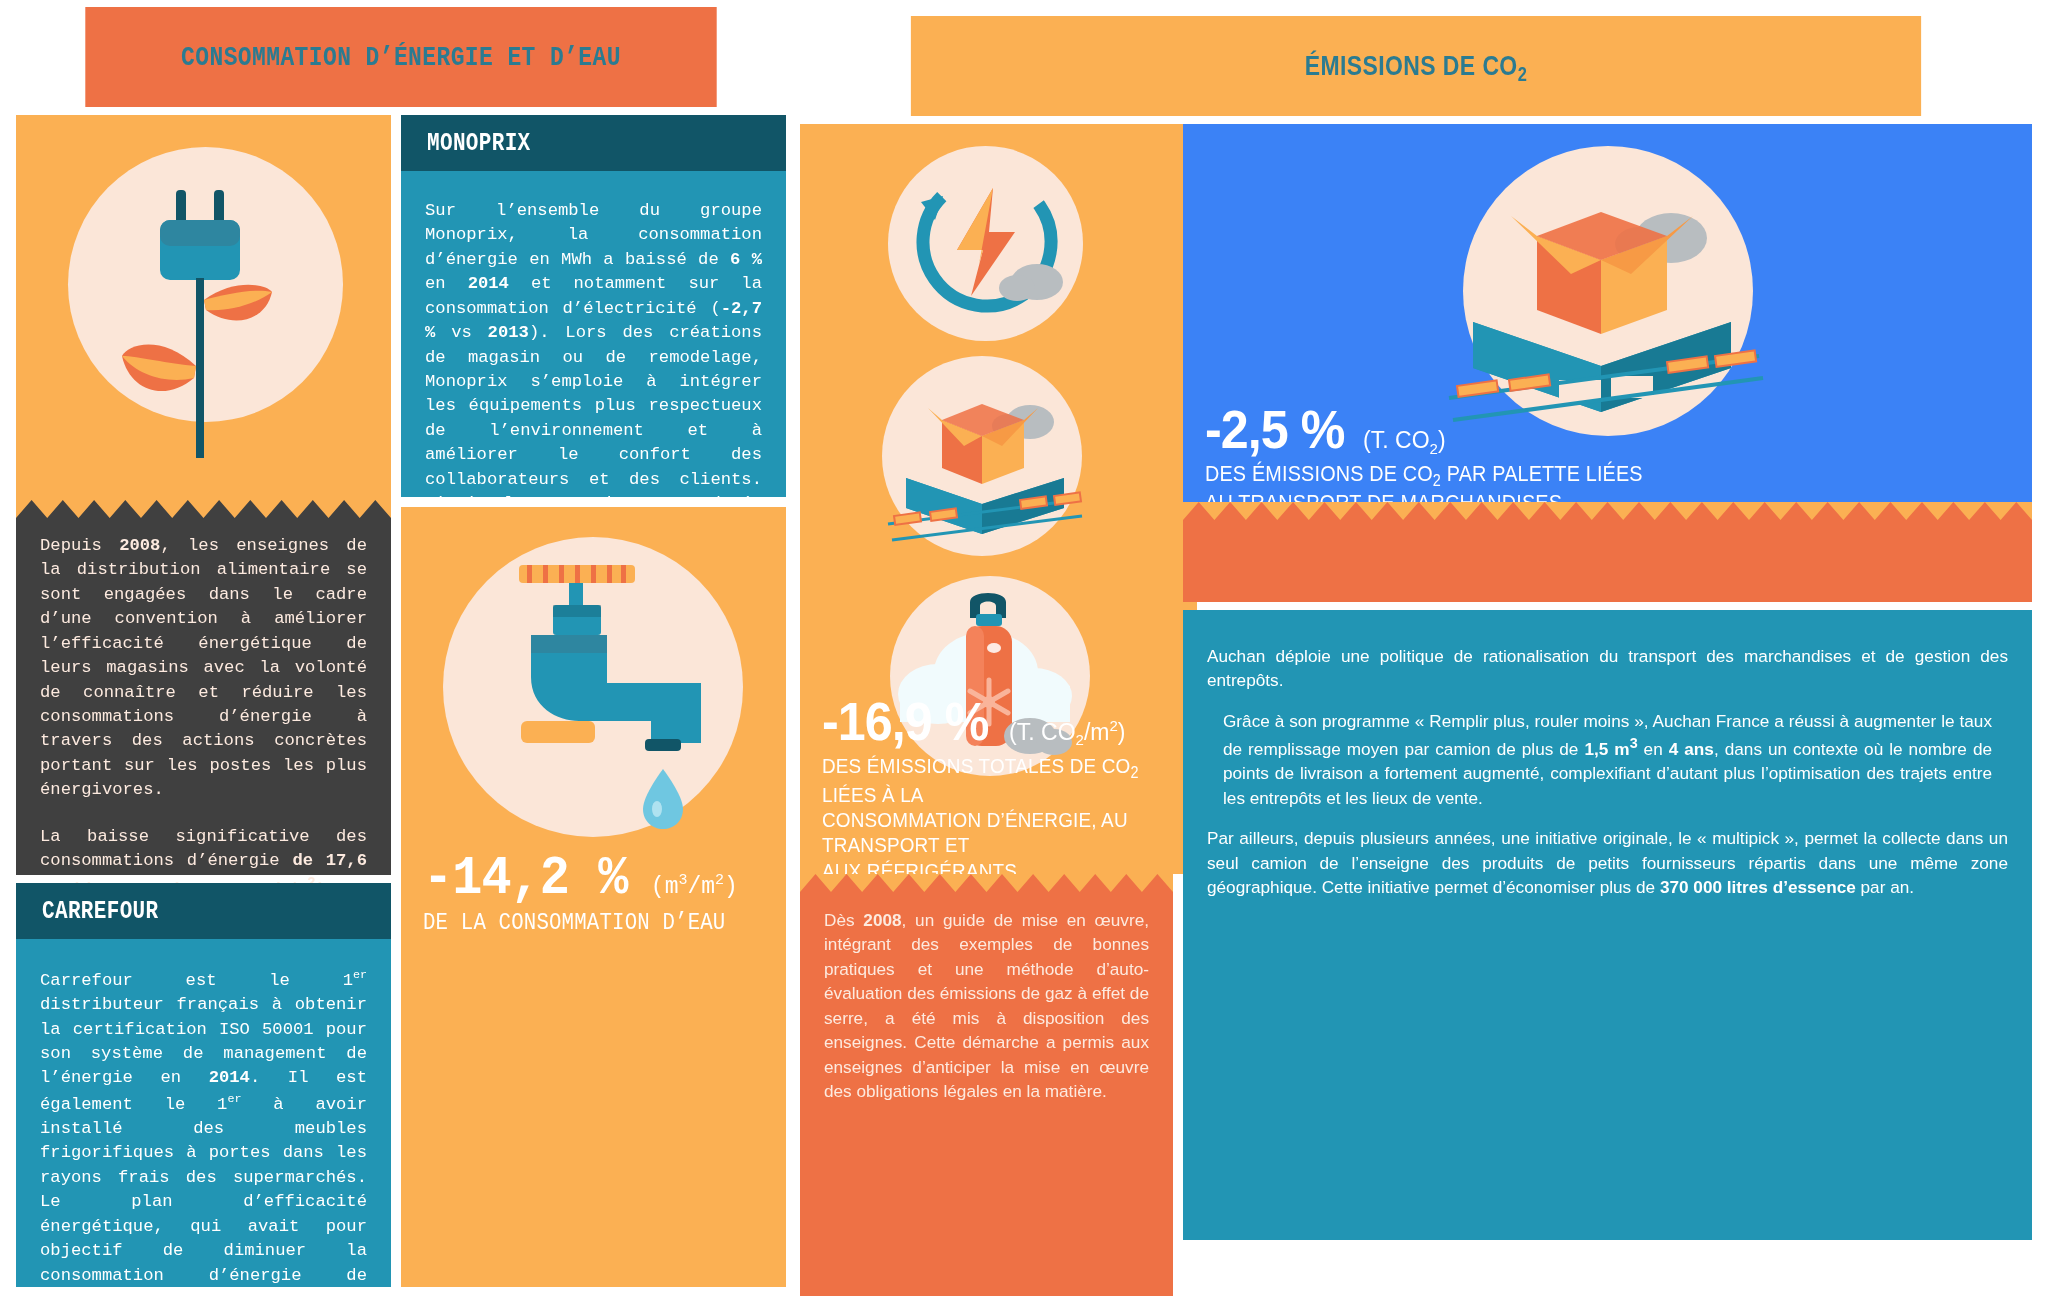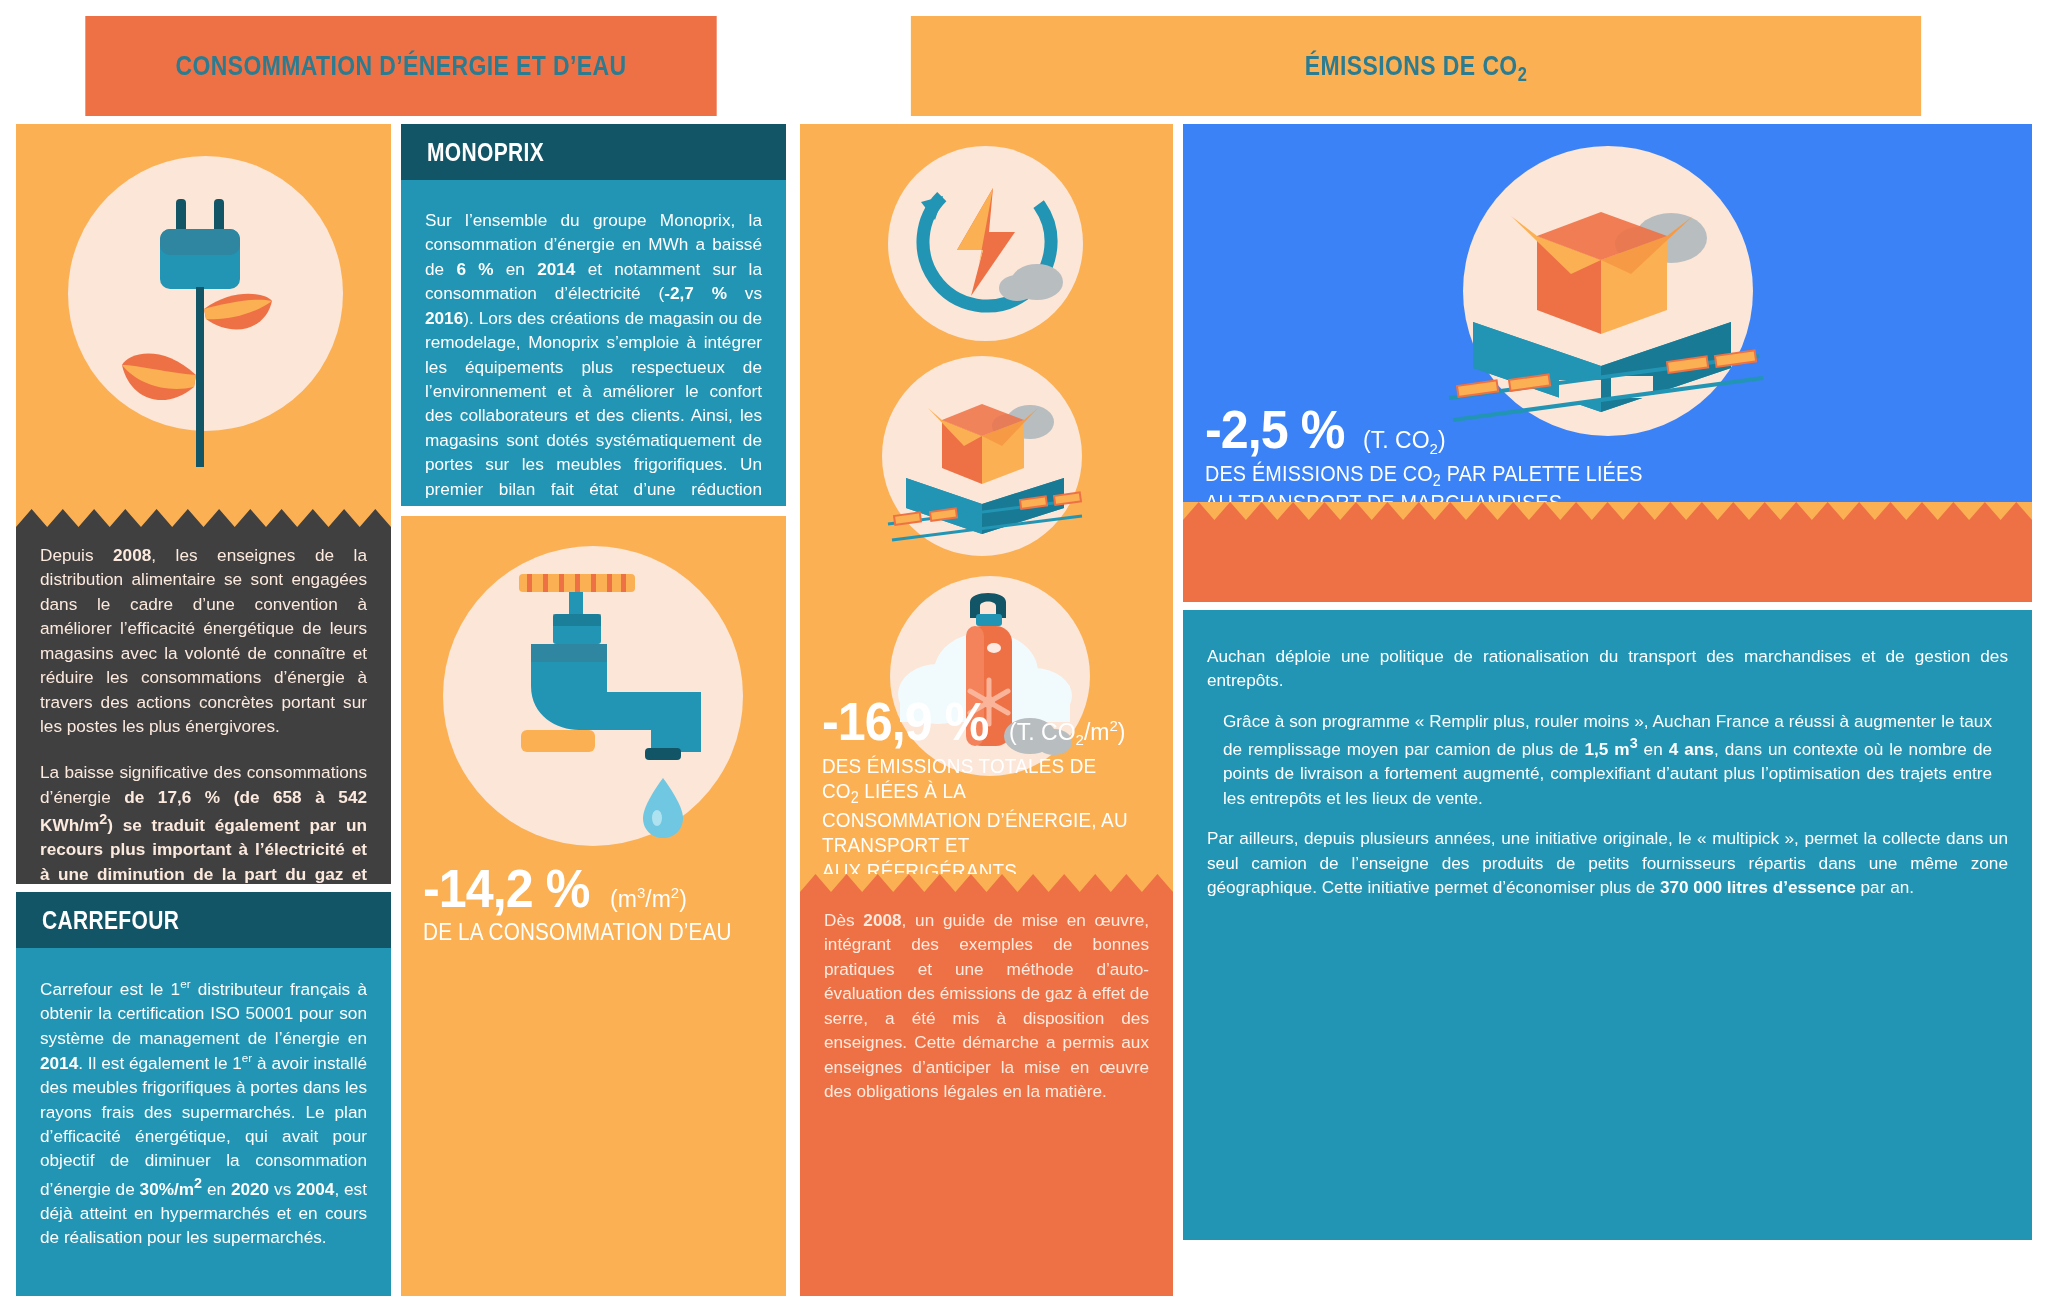--- a/index.html
+++ b/index.html
@@ -54,21 +54,21 @@
 
   .zig{position:absolute;left:0;width:100%;height:18px;}
 
   sup.ord{font-size:.68em;vertical-align:super;}
 </style>
 </head>
 <body>
 
 <div class="page">
 
-  <div class="panel" style="left:16px;top:16px;width:914px;height:1280px;">
+  <div class="panel" style="left:16px;top:7px;width:914px;height:1280px;font-family:Liberation Mono, monospace;">
 
     <div class="band-title" style="position:absolute;left:0;top:0;width:770px;height:100px;background:#ee7145;">
       <span>CONSOMMATION D’ÉNERGIE ET D’EAU</span>
     </div>
 
     <div class="panel" style="left:0;top:108px;width:375px;height:1172px;">
 
       <div class="illu-wrap" style="position:absolute;left:0;top:0;width:375px;height:385px;background:#fbb053;">
         <div class="circle" style="left:52px;top:32px;width:275px;height:275px;"></div>
 
@@ -124,21 +124,21 @@
 
     <div class="panel" style="left:385px;top:108px;width:385px;height:1172px;">
 
       <div style="position:absolute;left:0;top:0;width:385px;height:382px;">
         <div class="boxhead" style="height:56px;">
           <span>MONOPRIX</span>
         </div>
         <div class="teal-body" style="height:326px;">
           <p class="bodytxt" style="margin:0;padding:28px 24px 0 24px;">
             Sur l’ensemble du groupe Monoprix, la consommation d’énergie en MWh a baissé de <b>6 %</b> en
-            <b>2014</b> et notamment sur la consommation d’électricité (<b>-2,7 %</b> vs <b>2016</b>). Lors des
+            <b>2014</b> et notamment sur la consommation d’électricité (<b>-2,7 %</b> vs <b>2013</b>). Lors des
             créations de magasin ou de remodelage, Monoprix s’emploie à intégrer les équipements plus respectueux
             de l’environnement et à améliorer le confort des collaborateurs et des clients. Ainsi, les magasins
             sont dotés systématiquement de portes sur les meubles frigorifiques. Un premier bilan fait état d’une
             réduction d’environ <b>20 %</b> de la consommation d’énergie mais aussi d’une hausse de <b>6°C</b> de
             la température ambiante. Près de <b>35 magasins</b> en sont dotés à fin <b>2014</b>.
           </p>
         </div>
       </div>
 
       <div class="illu-wrap" style="position:absolute;left:0;top:392px;width:385px;height:780px;background:#fbb053;">
@@ -178,21 +178,21 @@
   </div>
 
   <div class="panel" style="left:800px;top:16px;width:1232px;height:1280px;">
 
     <div class="band-title" style="position:absolute;left:0;top:0;width:1232px;height:100px;background:#fbb053;">
       <span>ÉMISSIONS DE CO<sub>2</sub></span>
     </div>
 
     <div class="panel" style="left:0;top:108px;width:373px;height:1172px;">
 
-      <div class="illu-wrap" style="position:absolute;left:0;top:0;width:373px;height:750px;background:#fbb053;">
+      <div class="illu-wrap" style="position:absolute;left:0;top:0;width:373px;height:750px;background:#fbb053;padding-left:24px;">
 
         <div class="circle" style="left:88px;top:22px;width:195px;height:195px;"></div>
         <svg style="position:absolute;left:95px;top:30px;" width="185" height="180" viewBox="0 0 185 180">
           <circle cx="92" cy="88" r="64" fill="none" stroke="#2295b4" stroke-width="13" stroke-dasharray="290 110" transform="rotate(-35 92 88)"></circle>
           <path d="M26 48 L48 42 L40 66 Z" fill="#2295b4"></path>
           <path d="M158 128 L136 134 L144 110 Z" fill="#2295b4"></path>
           <path d="M98 34 L62 96 L88 96 L76 142 L120 78 L94 78 Z" fill="#ee7145"></path>
           <path d="M98 34 L62 96 L88 96 L84 110 Z" fill="#fbb053"></path>
           <g fill="#b8bdc0">
             <ellipse cx="142" cy="128" rx="26" ry="18"></ellipse>

